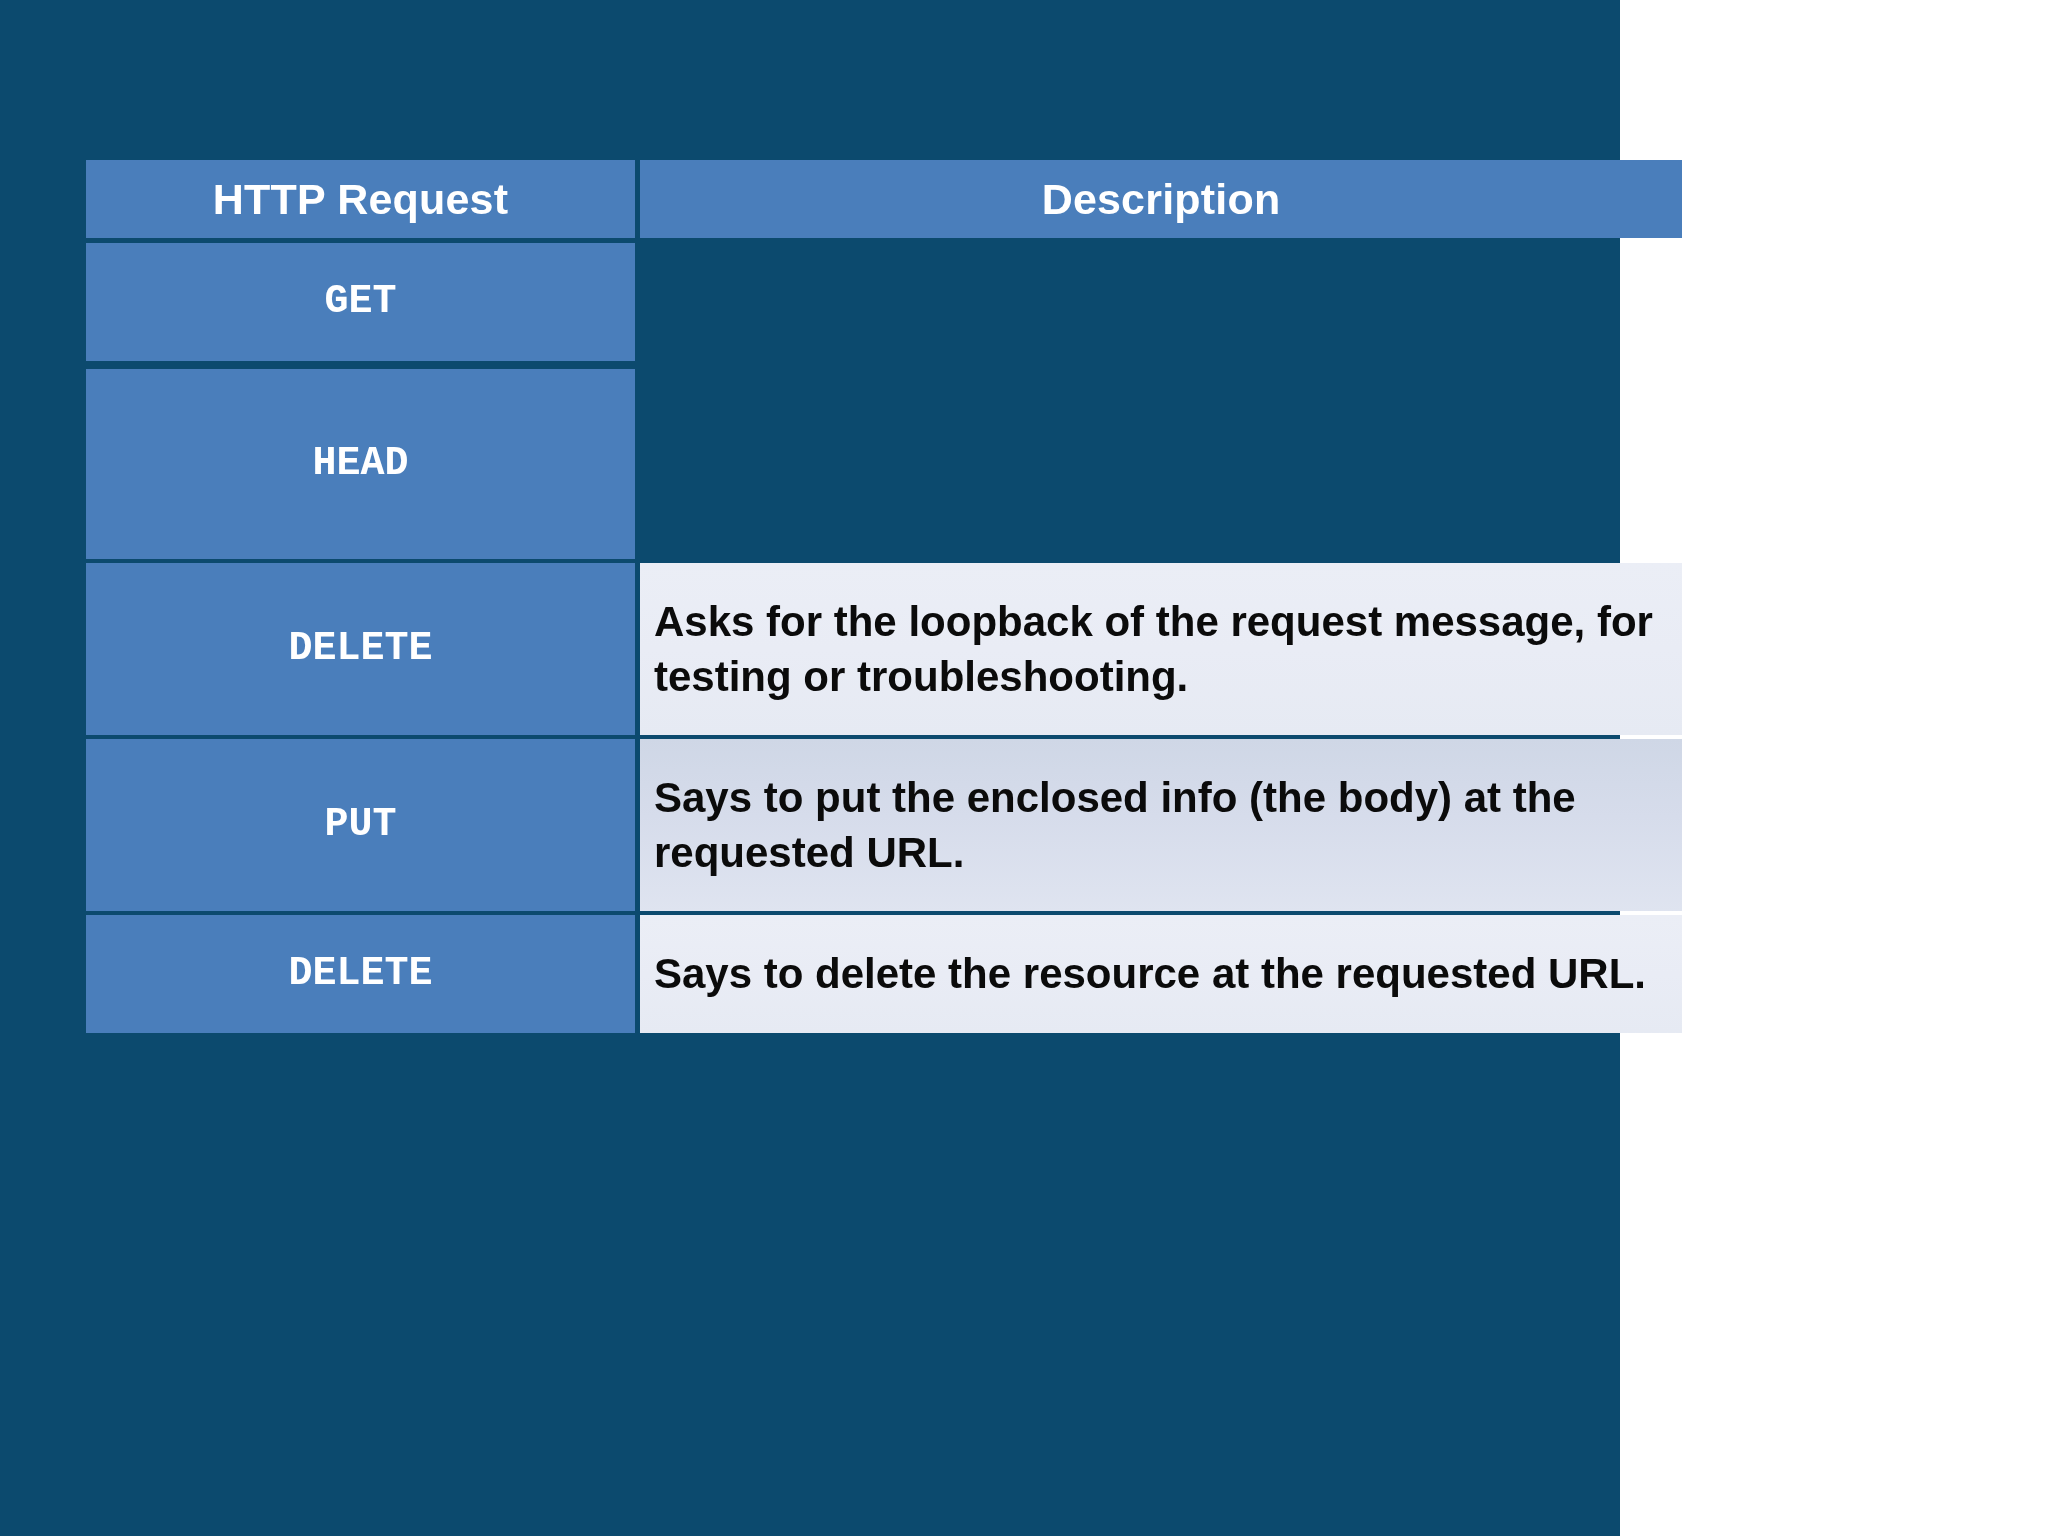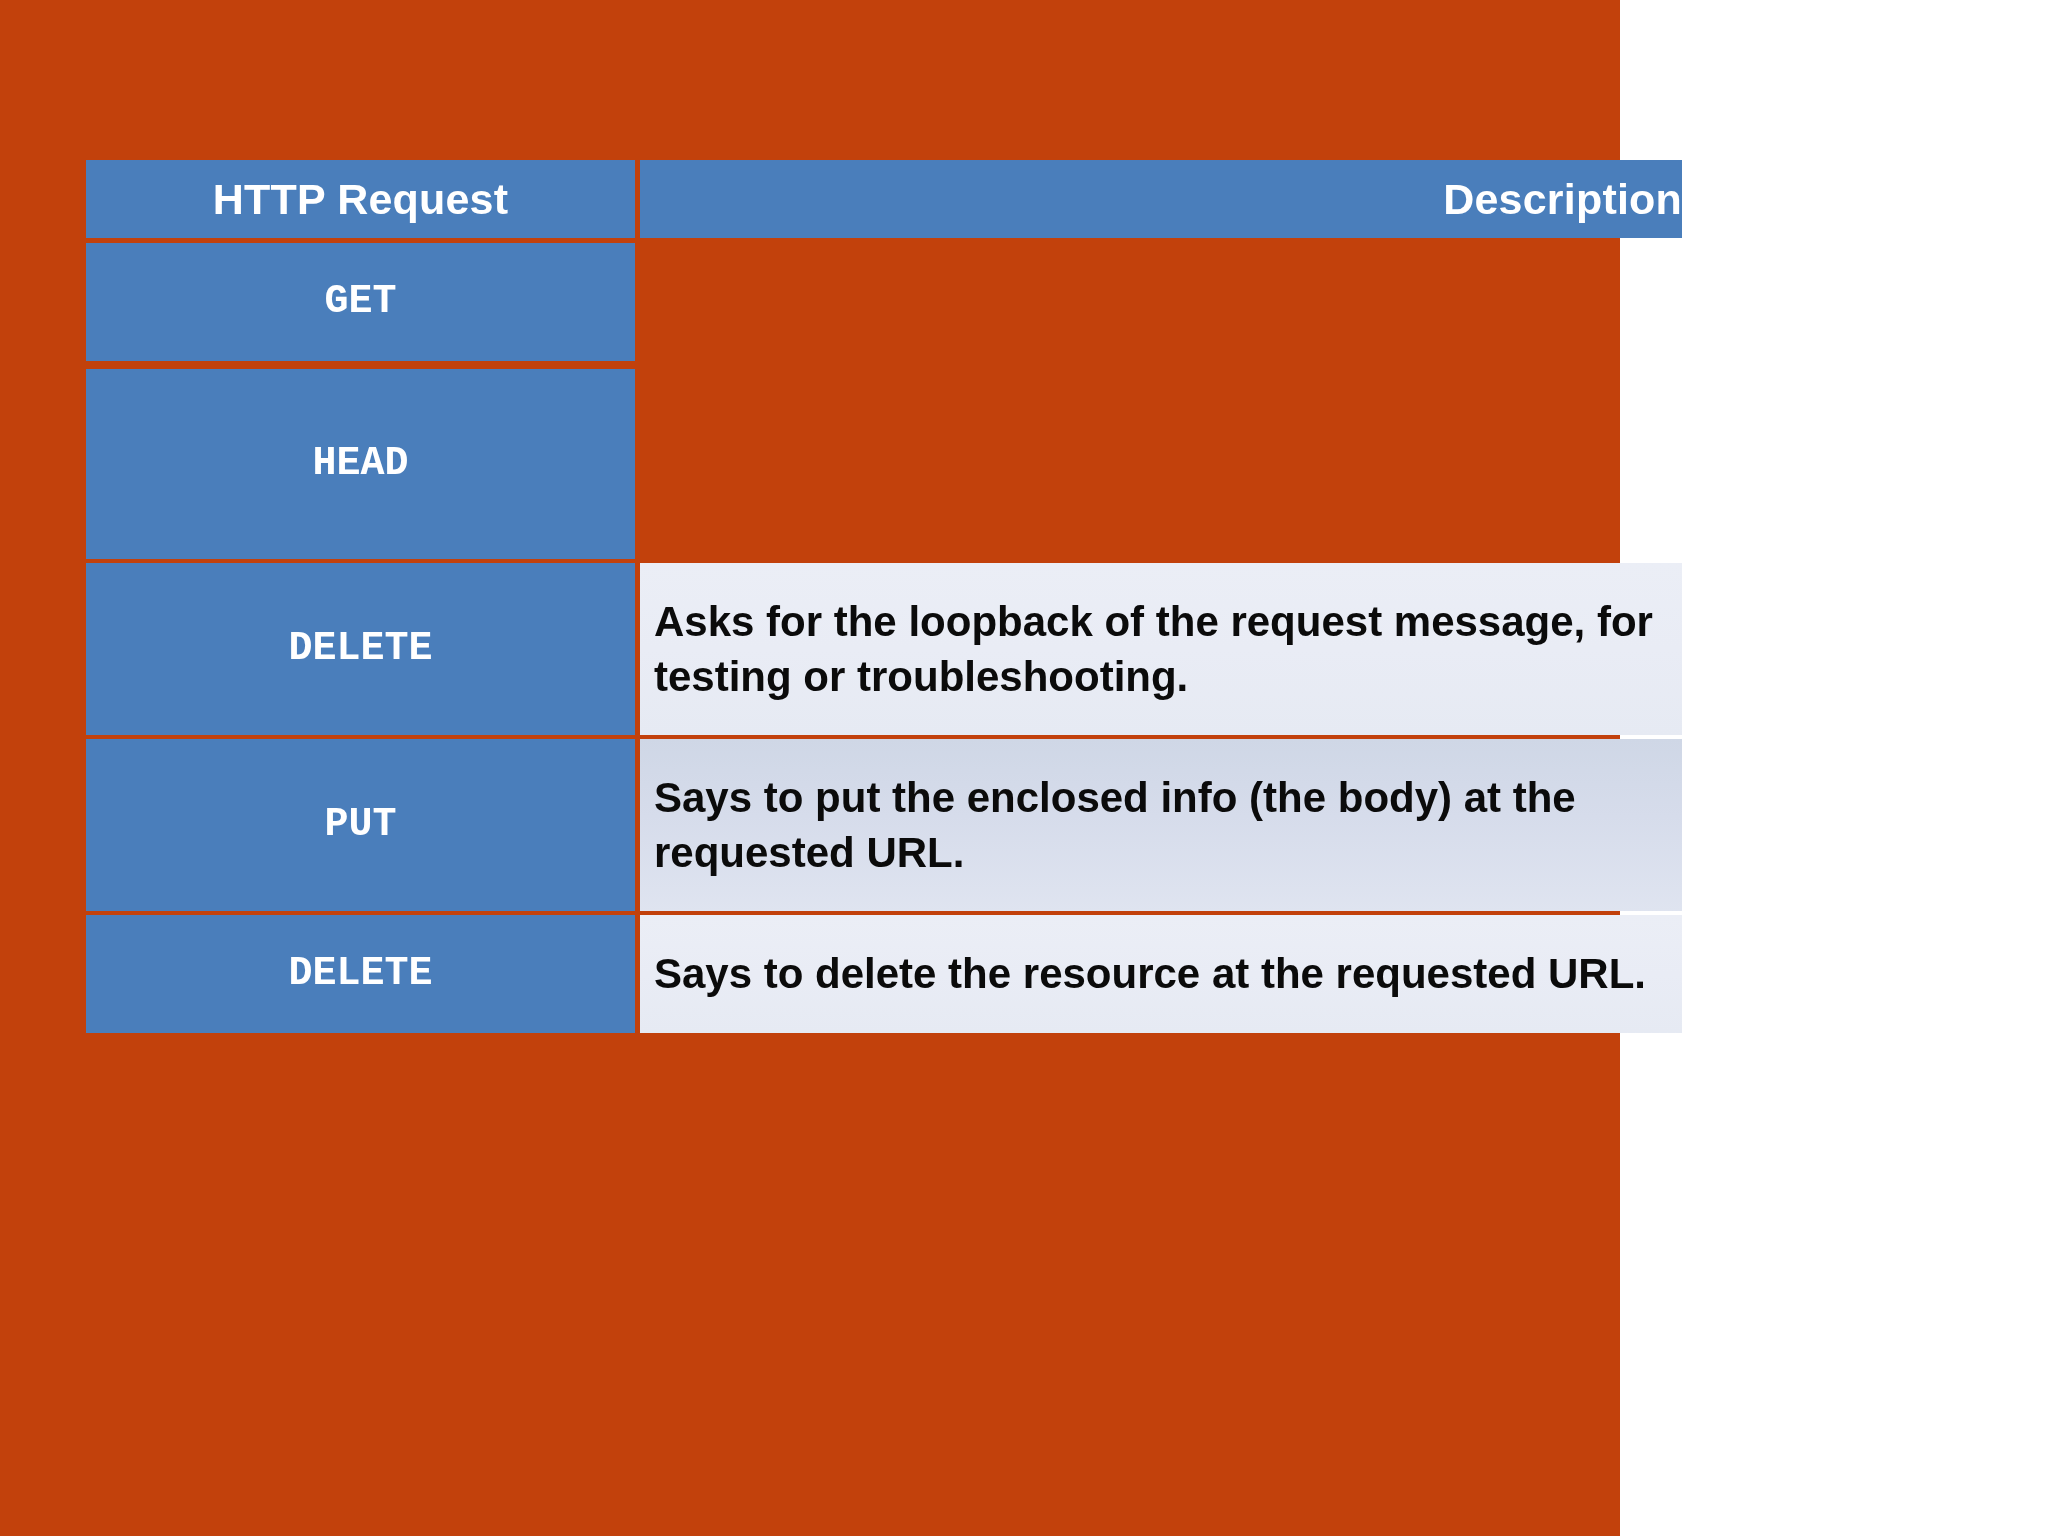--- a/index.html
+++ b/index.html
@@ -12,21 +12,21 @@
     width: 2048px;
     height: 1536px;
     font-family: "Liberation Sans", sans-serif;
     overflow: hidden;
   }
 
   #page {
     position: relative;
     width: 1620px;
     height: 1536px;
-    background: #c2410c;
+    background: #0c4a6e;
   }
 
   
   #http-table {
     position: absolute;
     left: 86px;
     top: 160px;
     width: 1596px;
     border-collapse: separate;
     border-spacing: 0;
@@ -71,21 +71,20 @@
     color: #ffffff;
     height: 78px;
     align-items: center;
     justify-content: center;
     flex-direction: row;
     padding: 0;
   }
   #header-row .cell-desc {
     display: flex;
     text-align: center;
-    justify-content: flex-end;
   }
   .header-text {
     font-size: 43px;
     font-weight: bold;
     letter-spacing: 0.2px;
     line-height: 1;
     color: #ffffff;
   }
 
   

